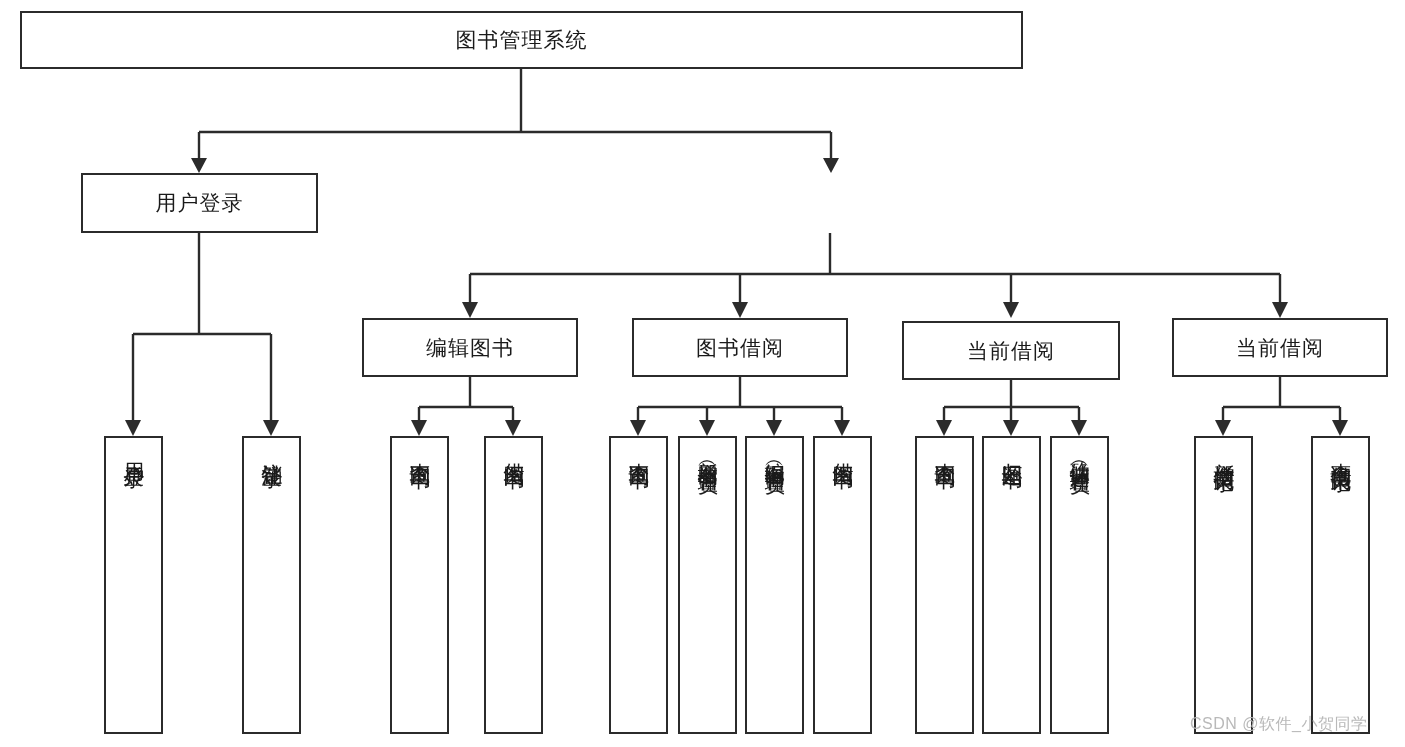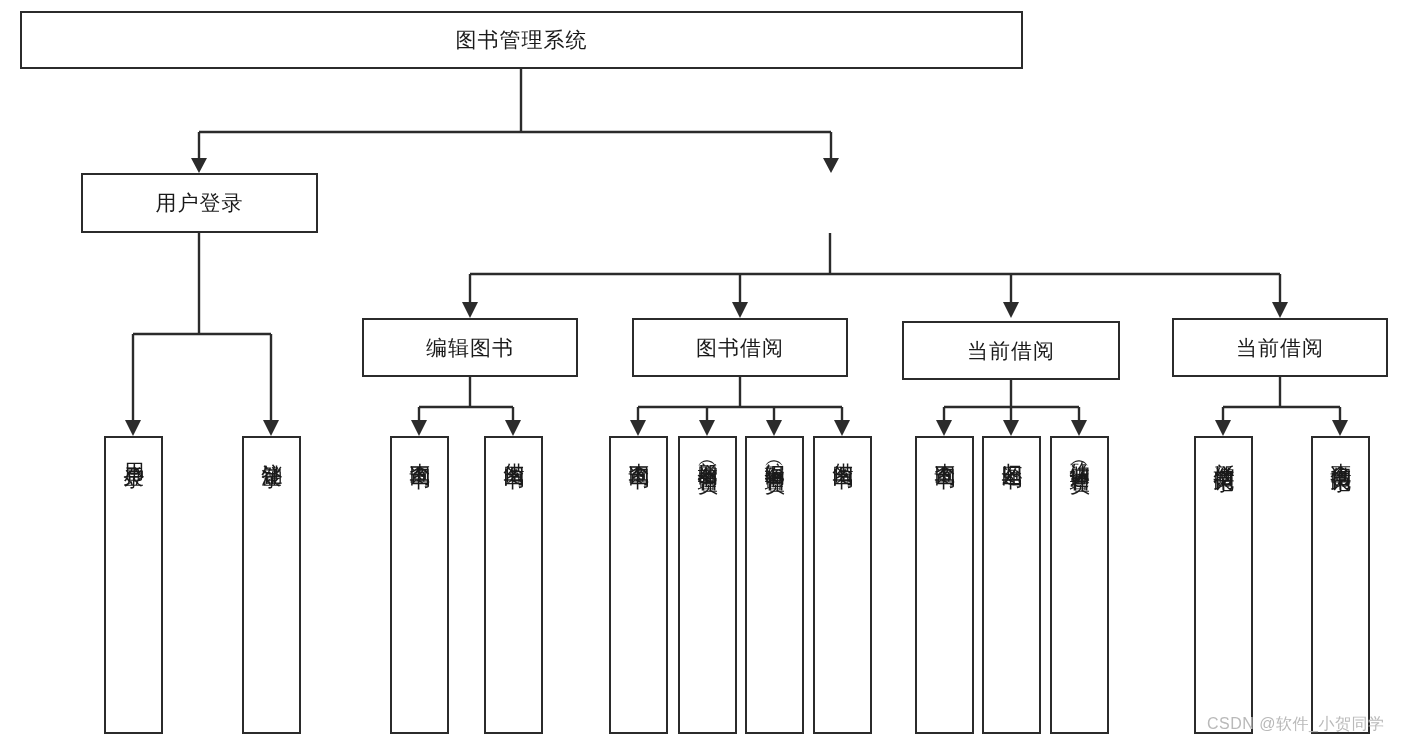--- a/index.html
+++ b/index.html
@@ -8,21 +8,21 @@
   .node{position:absolute;box-sizing:border-box;background:#ffffff;border:2px solid #2b2b2b;
         display:flex;align-items:center;justify-content:center;color:#1a1a1a;}
   .node.horiz{font-size:21px;letter-spacing:1px;}
   .node.vert{writing-mode:vertical-rl;text-orientation:upright;font-size:21px;
              line-height:1.18;padding:8px 0;justify-content:flex-start;letter-spacing:2px;}
   .node.vert.l2{font-size:20px;}
   svg.links{position:absolute;left:0;top:0;width:1405px;height:747px;pointer-events:none;}
   .ln{stroke:#2b2b2b;stroke-width:2.4;fill:none;}
   .ah{fill:#2b2b2b;}
   #watermark{position:absolute;left:1190px;top:714px;font-size:16px;color:#b9b9b9;
-             letter-spacing:0.5px;white-space:nowrap;margin-left:17px;}
+             letter-spacing:0.5px;white-space:nowrap;}
 </style>
 </head>
 <body>
 
 <div id="canvas">
 
   <svg class="links" viewBox="0 0 1405 747">
 
     <path class="ln" d="M521 69 L521 132"></path>
 

